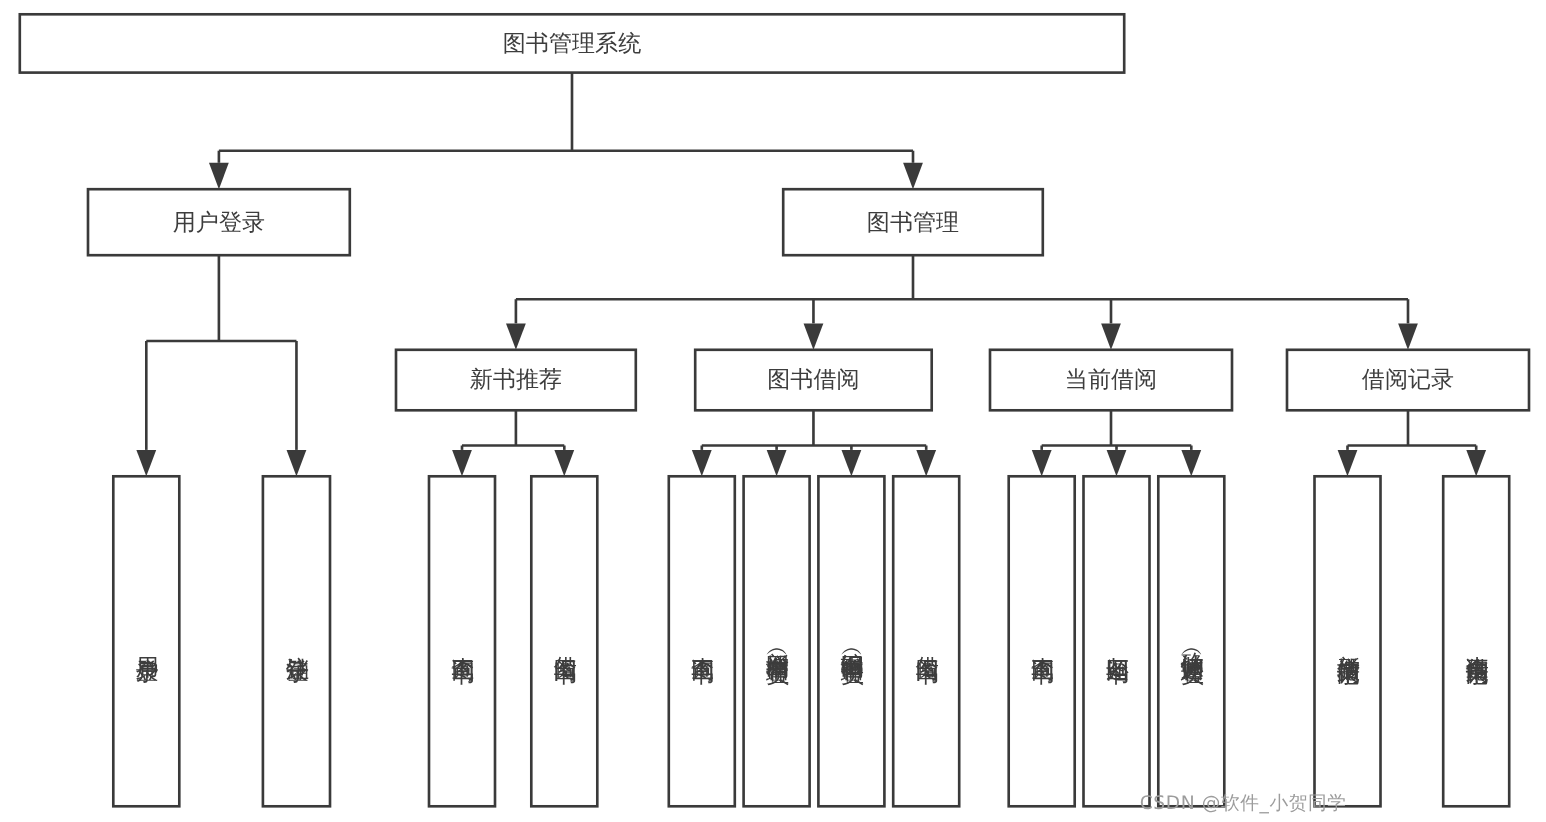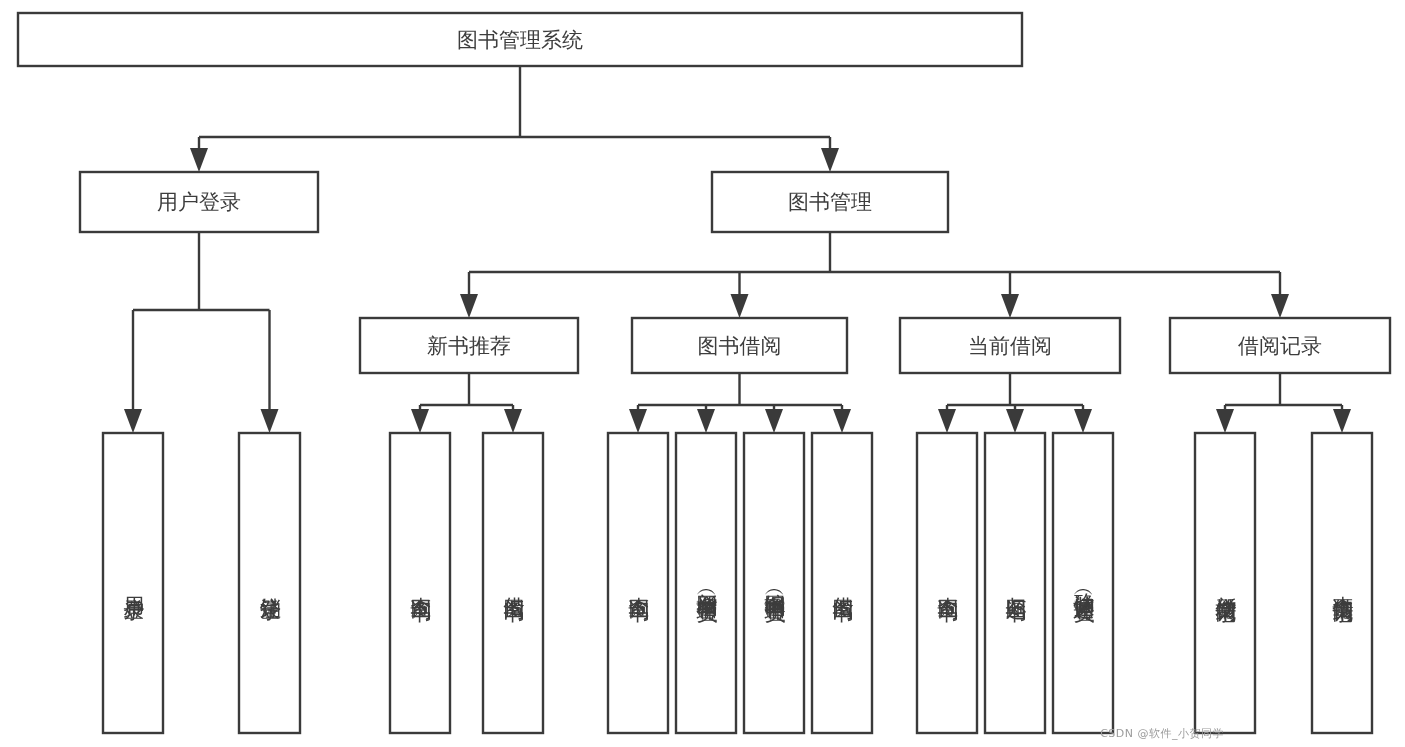--- a/index.html
+++ b/index.html
@@ -71,21 +71,21 @@
     letter-spacing: 1.5px;
     color: #3d3d3d;
     white-space: nowrap;
     text-align: center;
   }
   #watermark {
     position: absolute;
     right: 14px;
     bottom: 6px;
     font-family: "DejaVu Sans", "Liberation Sans", sans-serif;
-    font-size: 11px;
+    font-size: 17px;
     color: #9c9c9c;
     letter-spacing: 0.5px;
     user-select: none;
     white-space: nowrap;
   }
 </style>
 </head>
 <body>
 
 <div id="diagram-root">

